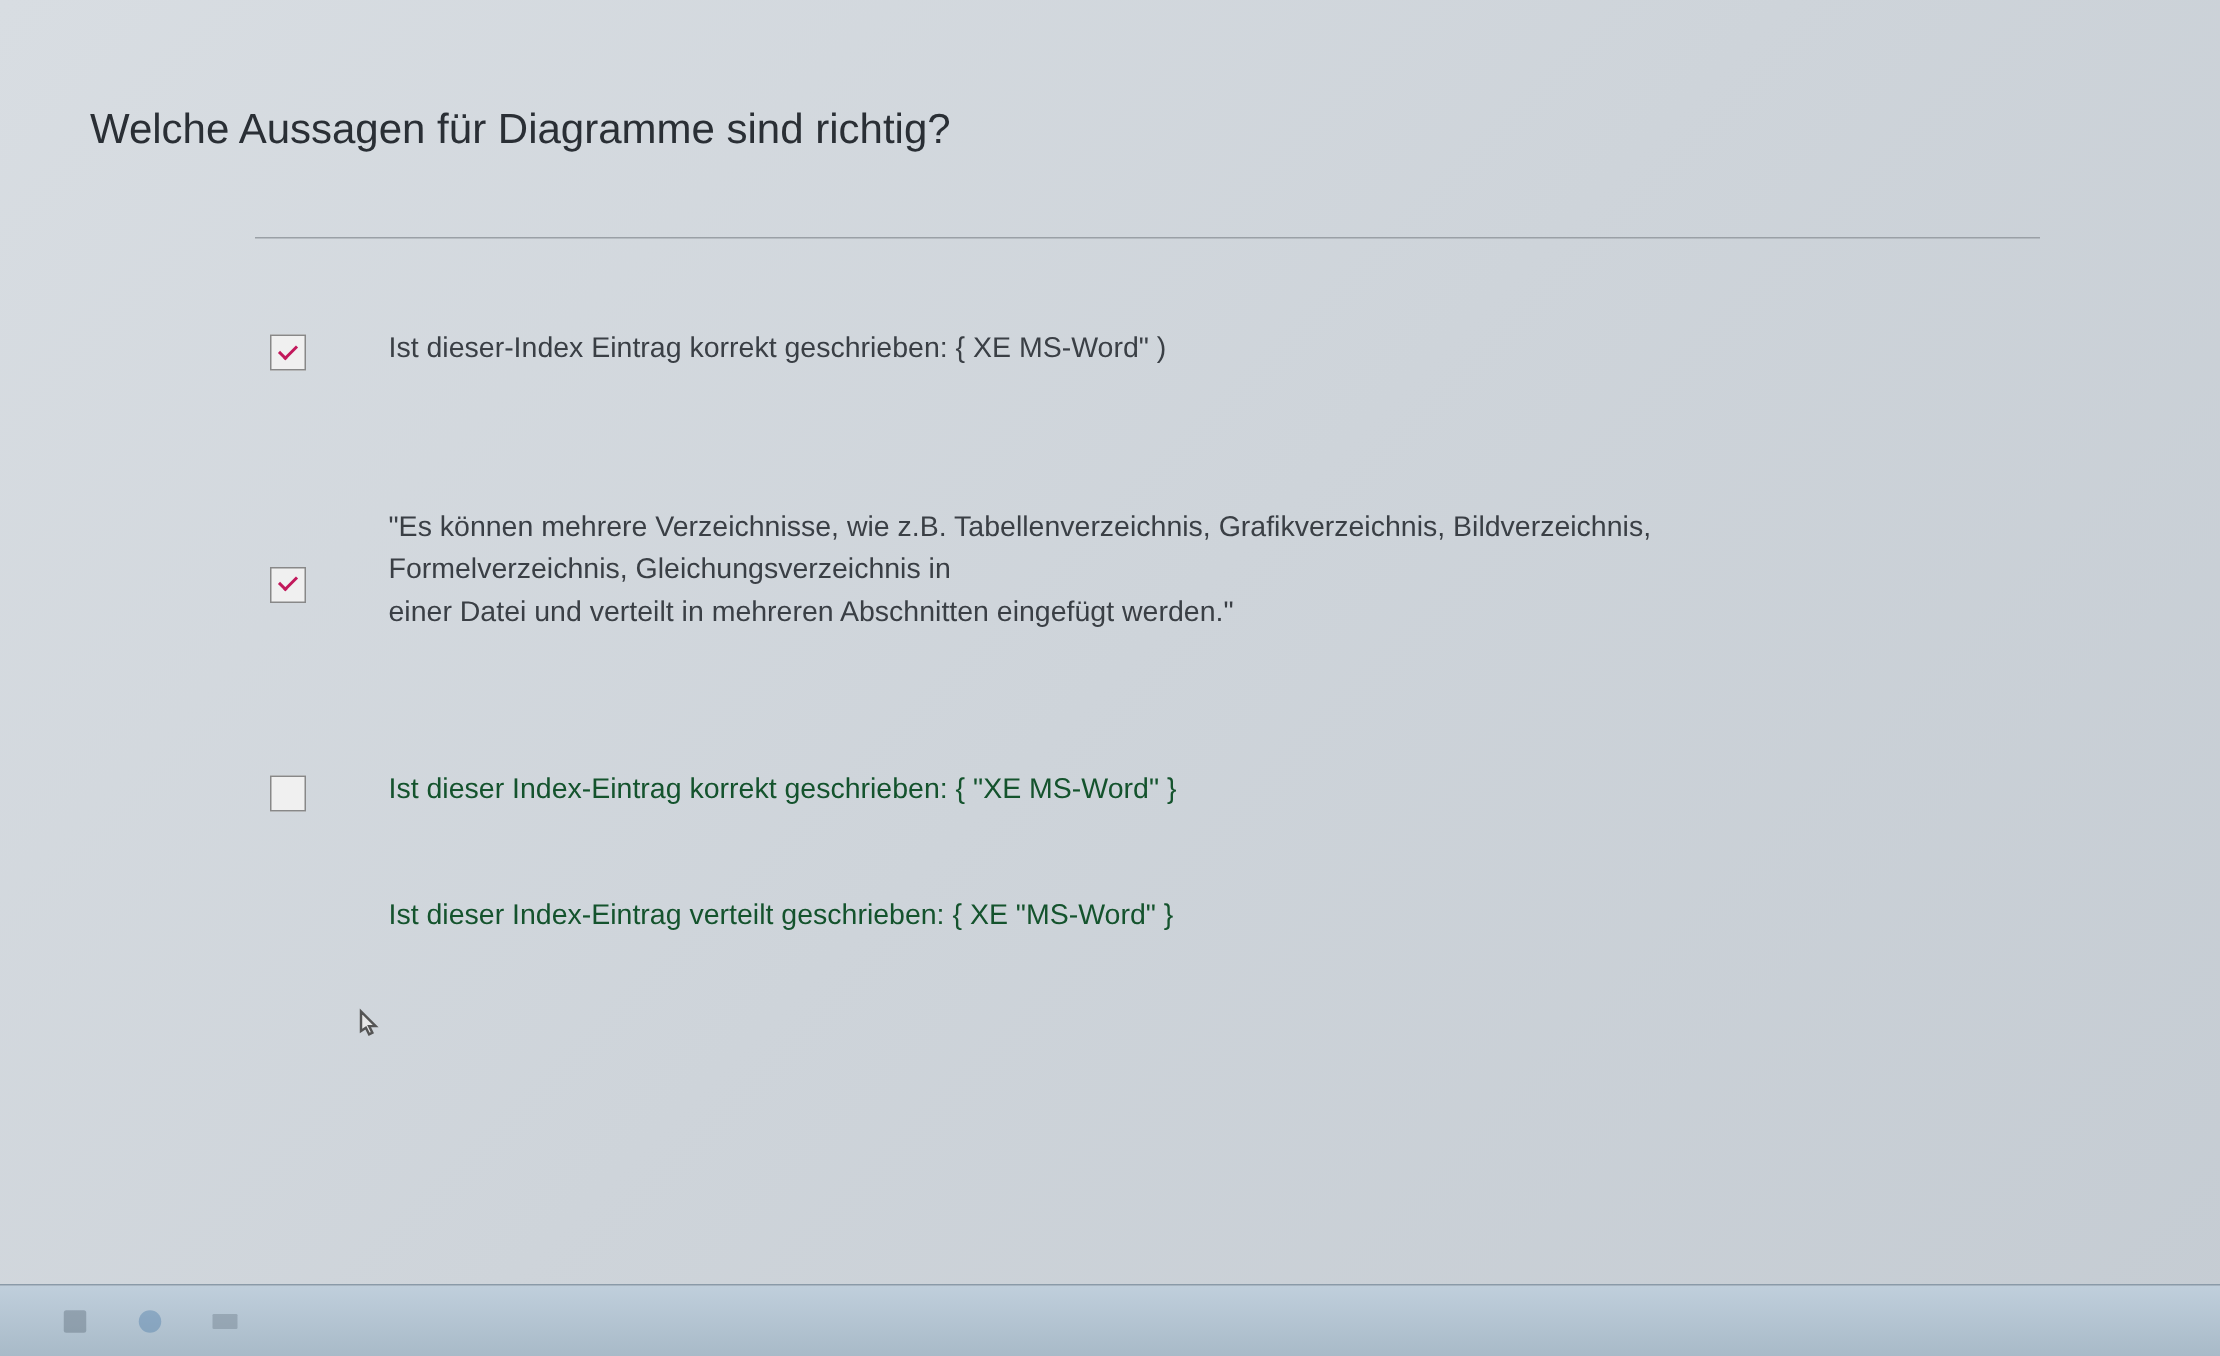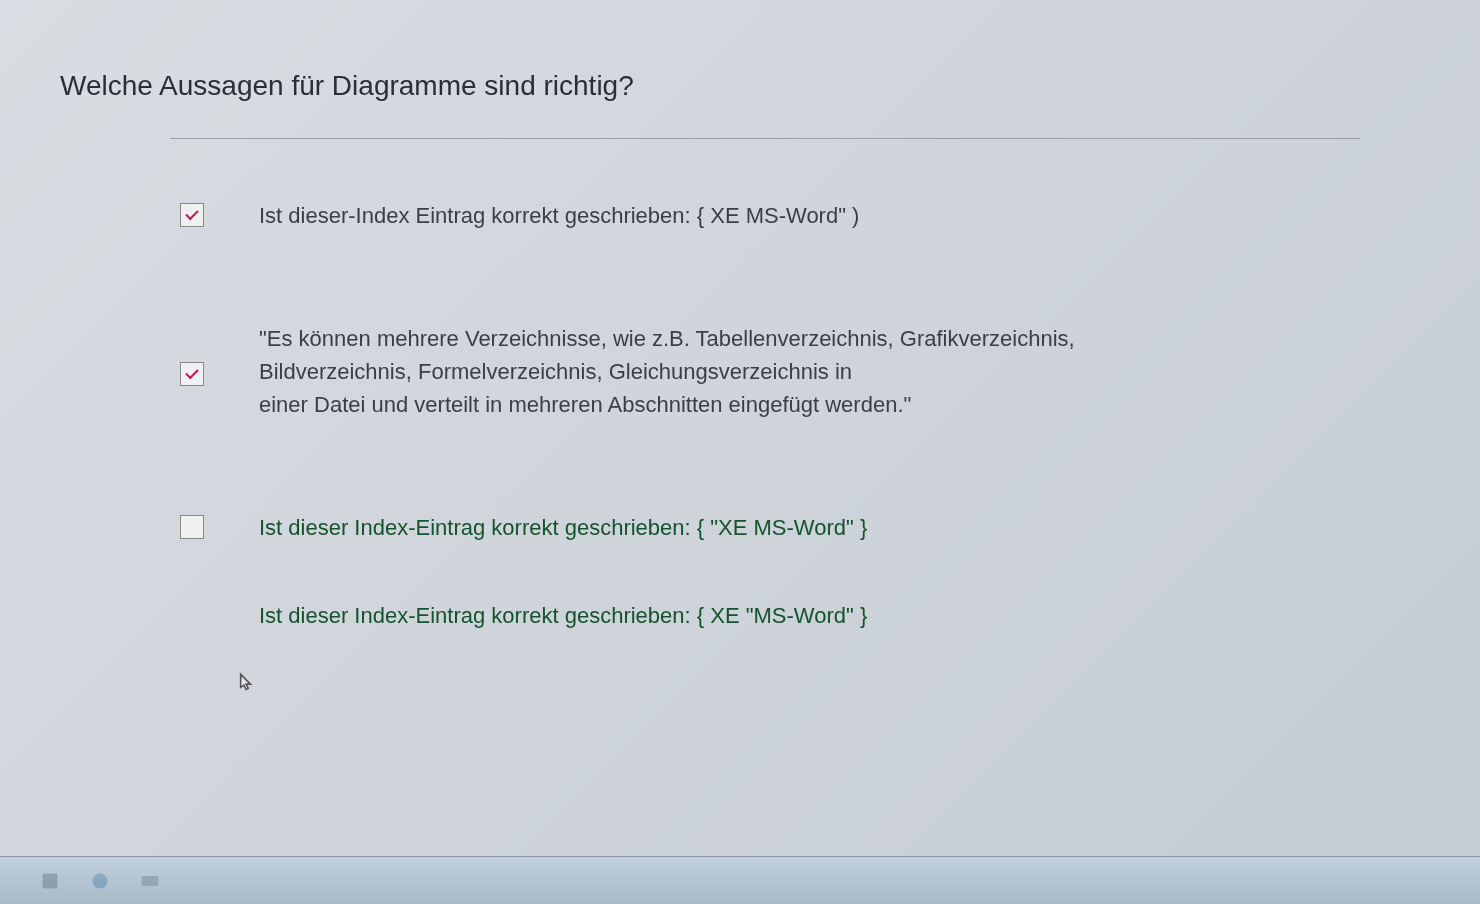--- a/index.html
+++ b/index.html
@@ -15,21 +15,21 @@
       overflow: hidden;
       position: relative;
     }
     .content-wrapper {
       padding: 70px 60px 0 60px;
     }
     .question-title {
       font-size: 28px;
       font-weight: 400;
       color: #2a2f35;
-      margin-bottom: 36px;
+      margin-bottom: 56px;
     }
     .divider {
       height: 1px;
       background: #9aa0a6;
       margin-bottom: 60px;
       margin-left: 110px;
       margin-right: 60px;
     }
     .options-container {
       padding-left: 120px;
@@ -60,21 +60,21 @@
     .checkbox-wrapper.checked::after {
       content: '';
       width: 10px;
       height: 5px;
       border-left: 2.5px solid #c2185b;
       border-bottom: 2.5px solid #c2185b;
       transform: rotate(-45deg);
       margin-top: -4px;
     }
     .option-text {
-      font-size: 22px;
+      font-size: 19px;
       color: #3a3f45;
       line-height: 1.5;
       font-weight: 400;
     }
     .option-text.faded {
       color: #14532d;
     }
     .cursor-icon {
       position: absolute;
       left: 232px;
@@ -124,21 +124,21 @@
 einer Datei und verteilt in mehreren Abschnitten eingefügt werden."</div>
     </div>
 
     <div class="option-row compact">
       <div class="checkbox-wrapper"></div>
       <div class="option-text faded">Ist dieser Index-Eintrag korrekt geschrieben: { "XE MS-Word" }</div>
     </div>
 
     <div class="option-row">
       <div class="checkbox-wrapper" style="visibility:hidden;"></div>
-      <div class="option-text faded">Ist dieser Index-Eintrag korrekt geschrieben: { XE "MS-Word" }</div>
+      <div class="option-text faded">Ist dieser Index-Eintrag verteilt geschrieben: { XE "MS-Word" }</div>
     </div>
 
   </div>
 </div>
 
 <div class="cursor-icon">
   <svg viewBox="0 0 24 24" fill="none" stroke="#555" stroke-width="1.5">
     <path d="M8 4v12l3-2 2 4 2-1-2-4h4L8 4z" fill="#e8e8e8"></path>
   </svg>
 </div>

